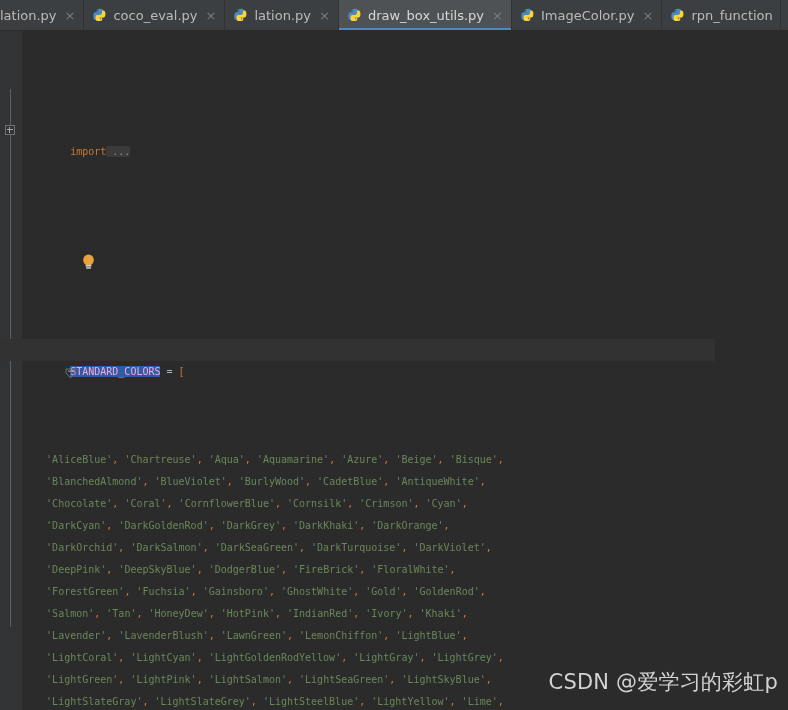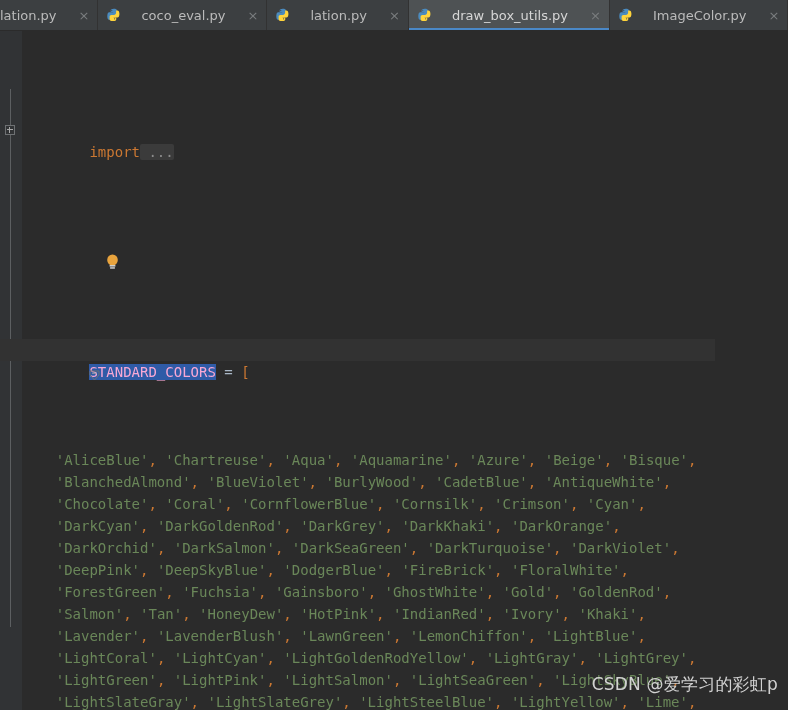--- a/index.html
+++ b/index.html
@@ -31,21 +31,21 @@
     overflow: hidden;
     white-space: nowrap;
     border-bottom: 1px solid #2b2b2b;
   }
 
   .tab {
     display: flex;
     align-items: center;
     height: 31px;
     padding: 0 7px 0 9px;
-    gap: 19px;
+    gap: 5px;
     font-family: "DejaVu Sans", sans-serif;
     font-size: 13px;
     color: #bbbbbb;
     background: #3c3f41;
     border-right: 1px solid #323232;
     position: relative;
     flex: 0 0 auto;
     cursor: default;
   }
   .tab.active {
@@ -112,21 +112,21 @@
     height: 538px;
     background: #5c5f61;
   }
 
   .code {
     position: absolute;
     left: 0; top: 0;
     width: 715px;
     height: 679px;
     font-family: "DejaVu Sans Mono", monospace;
-    font-size: 14px;
+    font-size: 10px;
     line-height: 22px;
     white-space: pre;
   }
 
   .line {
     position: relative;
     height: 22px;
     padding-left: 22px;
     white-space: pre;
     color: #a9b7c6;
@@ -184,21 +184,21 @@
     width: 17px;
     height: 18px;
   }
 
   
   .watermark {
     position: absolute;
     right: 10px;
     bottom: 14px;
     font-family: "DejaVu Sans", sans-serif;
-    font-size: 17px;
+    font-size: 21px;
     color: #d2d2d2;
     letter-spacing: 0.2px;
     white-space: nowrap;
     pointer-events: none;
   }
 </style>
 </head>
 <body>
 
 <div id="app">

